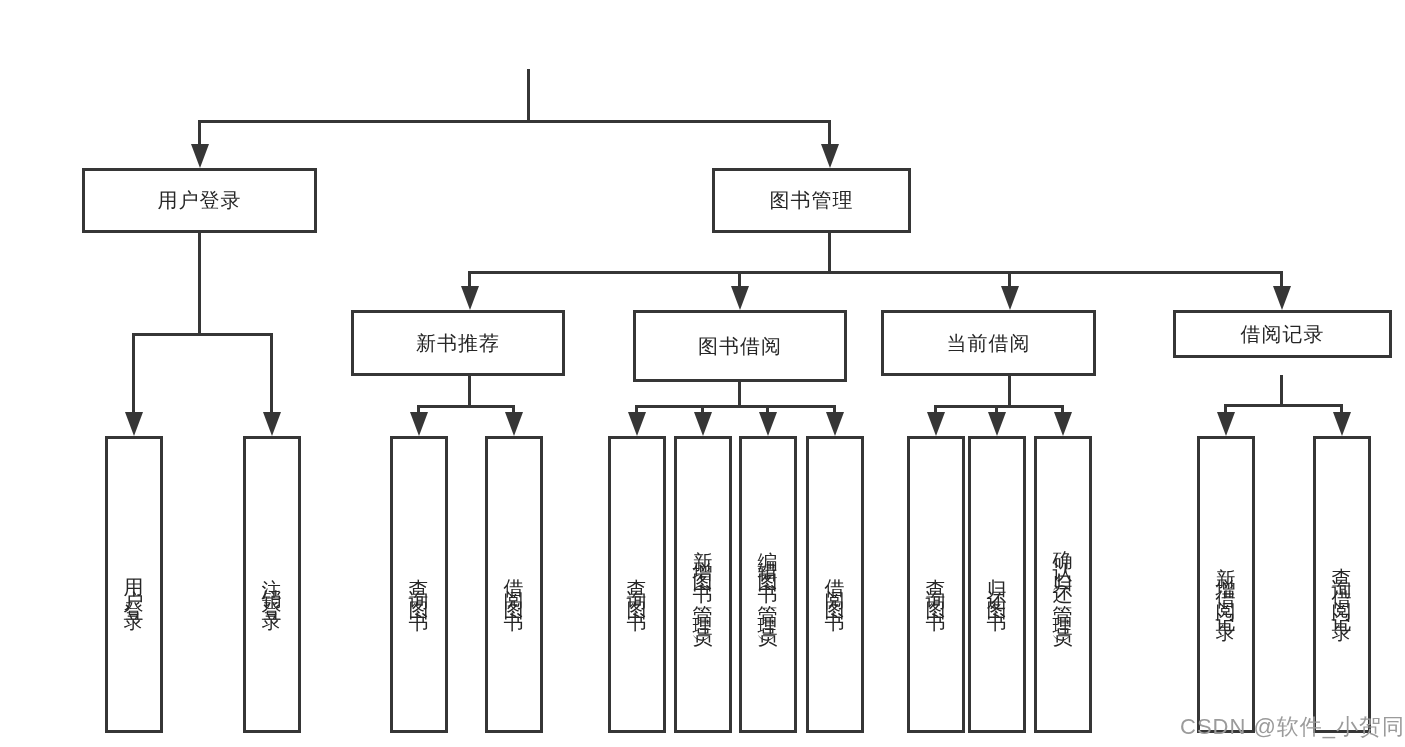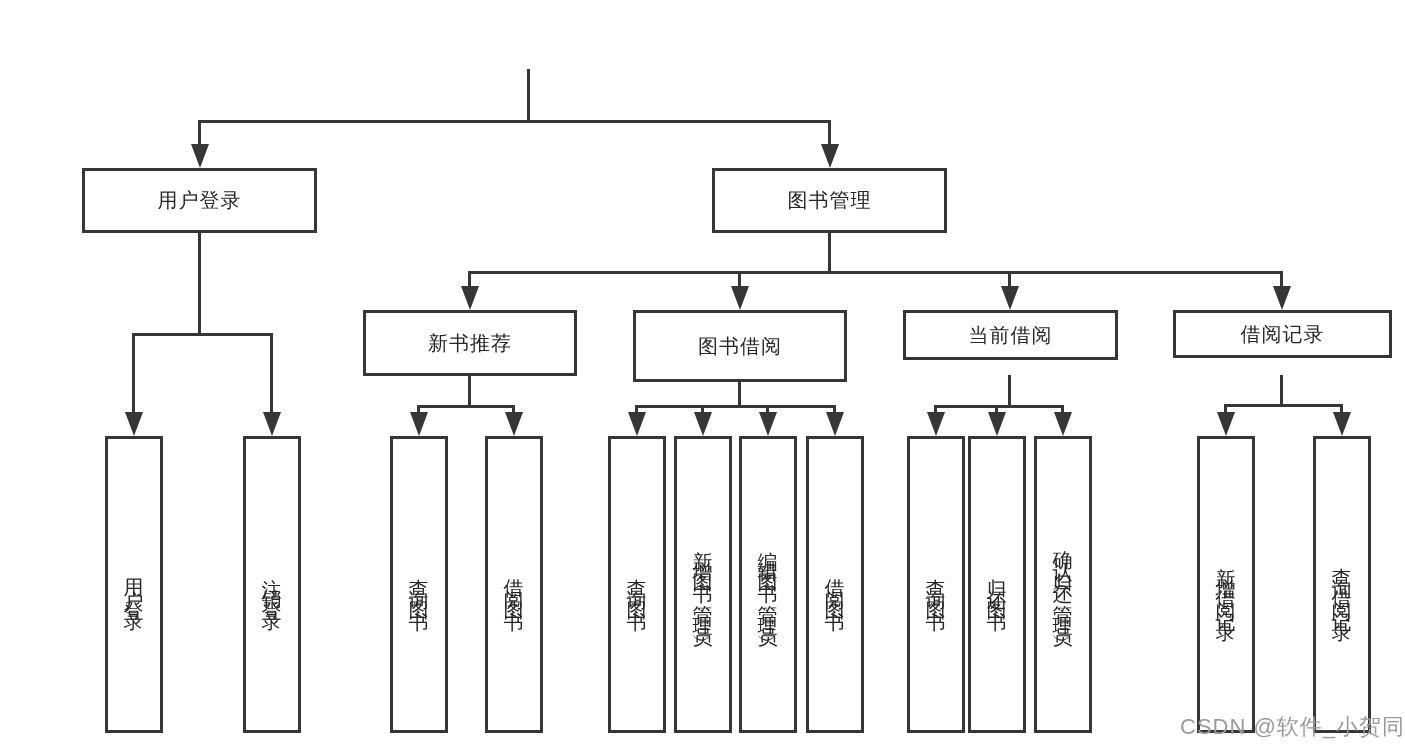--- a/index.html
+++ b/index.html
@@ -111,31 +111,31 @@
   <div class="arrow" style="left:927px;top:412px;"></div>
   <div class="arrow" style="left:988px;top:412px;"></div>
   <div class="arrow" style="left:1054px;top:412px;"></div>
   <div class="arrow" style="left:1217px;top:412px;"></div>
   <div class="arrow" style="left:1333px;top:412px;"></div>
 
 
   <div class="box" style="left:82px;top:168px;width:235px;height:65px;">
     <span>用户登录</span>
   </div>
-  <div class="box" style="left:712px;top:168px;width:235px;height:65px;">
+  <div class="box" style="left:712px;top:168px;width:199px;height:65px;">
     <span>图书管理</span>
   </div>
 
-  <div class="box" style="left:363px;top:310px;width:214px;height:66px;">
+  <div class="box" style="left:351px;top:310px;width:214px;height:66px;">
     <span>新书推荐</span>
   </div>
   <div class="box" style="left:633px;top:310px;width:214px;height:72px;">
     <span>图书借阅</span>
   </div>
-  <div class="box" style="left:903px;top:310px;width:215px;height:50px;">
+  <div class="box" style="left:881px;top:310px;width:215px;height:66px;">
     <span>当前借阅</span>
   </div>
   <div class="box" style="left:1173px;top:310px;width:219px;height:48px;">
     <span>借阅记录</span>
   </div>
 
   <div class="box leaf" style="left:105px;top:436px;width:58px;height:297px;">
     <span>用户登录</span>
   </div>
   <div class="box leaf" style="left:243px;top:436px;width:58px;height:297px;">

